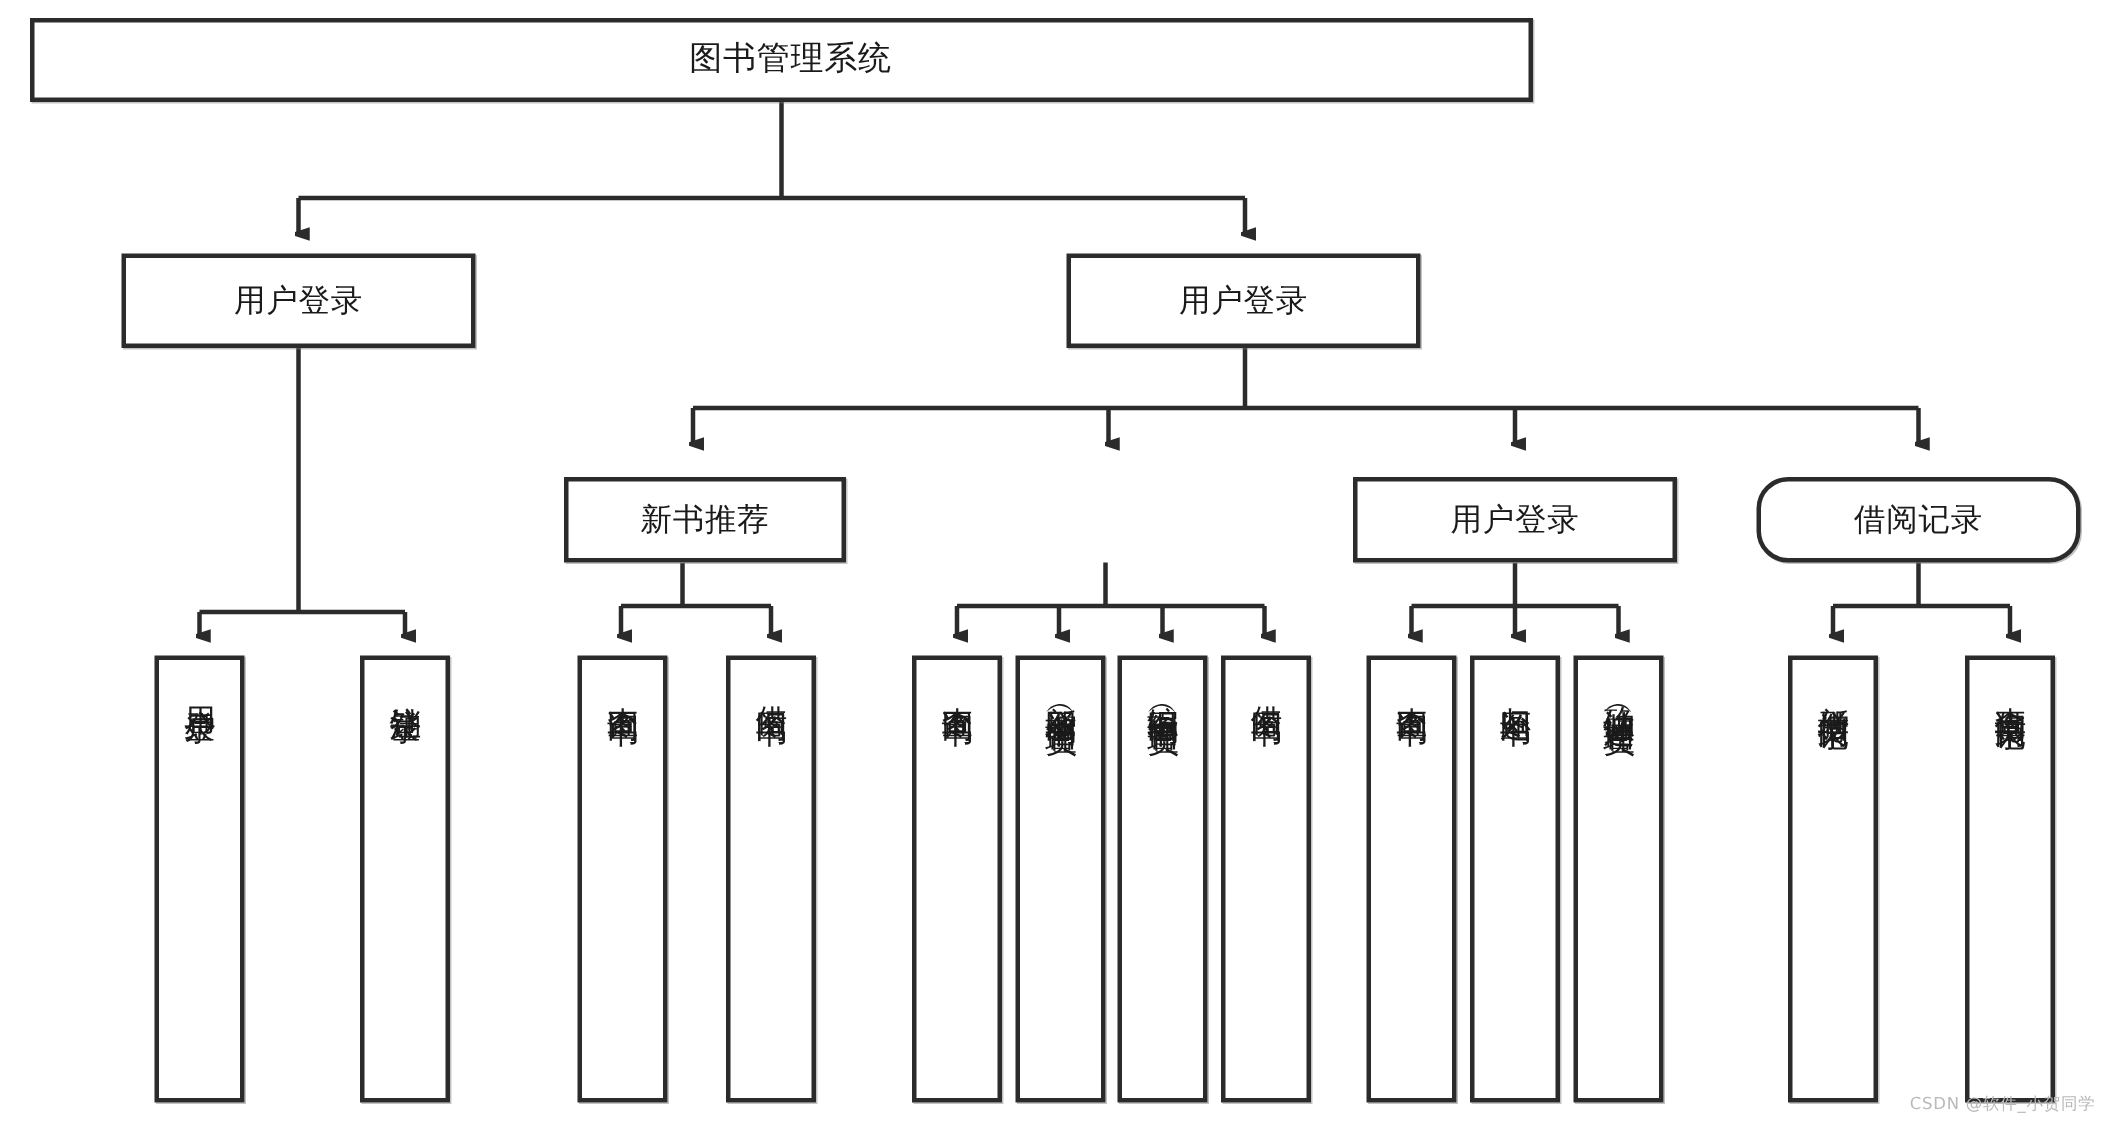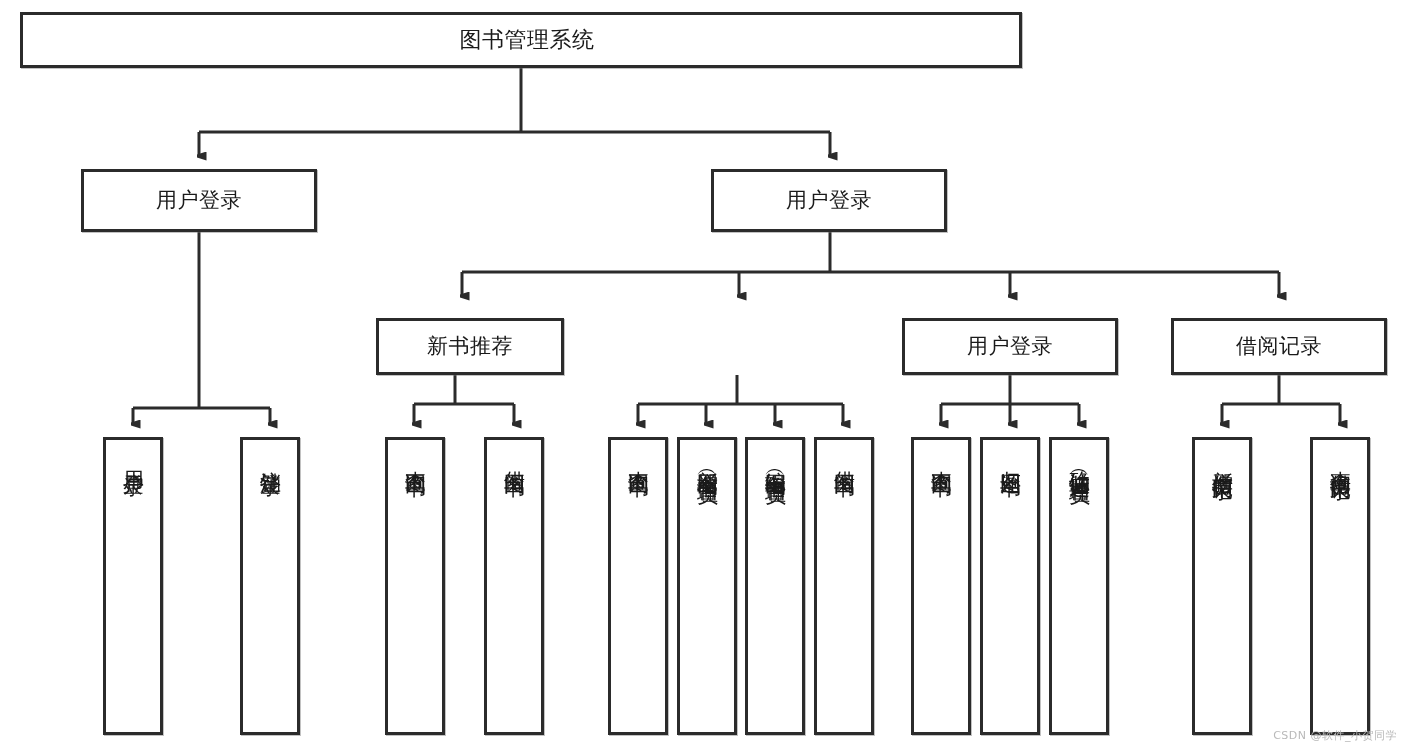--- a/index.html
+++ b/index.html
@@ -138,21 +138,21 @@
   <div class="node h" style="left:711px; top:169px; width:236px; height:63px;">
     <span class="lbl">用户登录</span>
   </div>
 
   <div class="node h" style="left:376px; top:318px; width:188px; height:57px;font-family:Liberation Serif, serif;">
     <span class="lbl">新书推荐</span>
   </div>
   <div class="node h" style="left:902px; top:318px; width:216px; height:57px;">
     <span class="lbl">用户登录</span>
   </div>
-  <div class="node h" style="left:1171px; top:318px; width:216px; height:57px;">
+  <div class="node h" style="left:1171px; top:318px; width:216px; height:57px;border-radius:21px;">
     <span class="lbl">借阅记录</span>
   </div>
 
   <div class="node v" style="left:103px; top:437px; width:60px; height:298px;">
     <span class="lbl">用户登录</span>
   </div>
   <div class="node v" style="left:240px; top:437px; width:60px; height:298px;">
     <span class="lbl">注销登录</span>
   </div>
 

